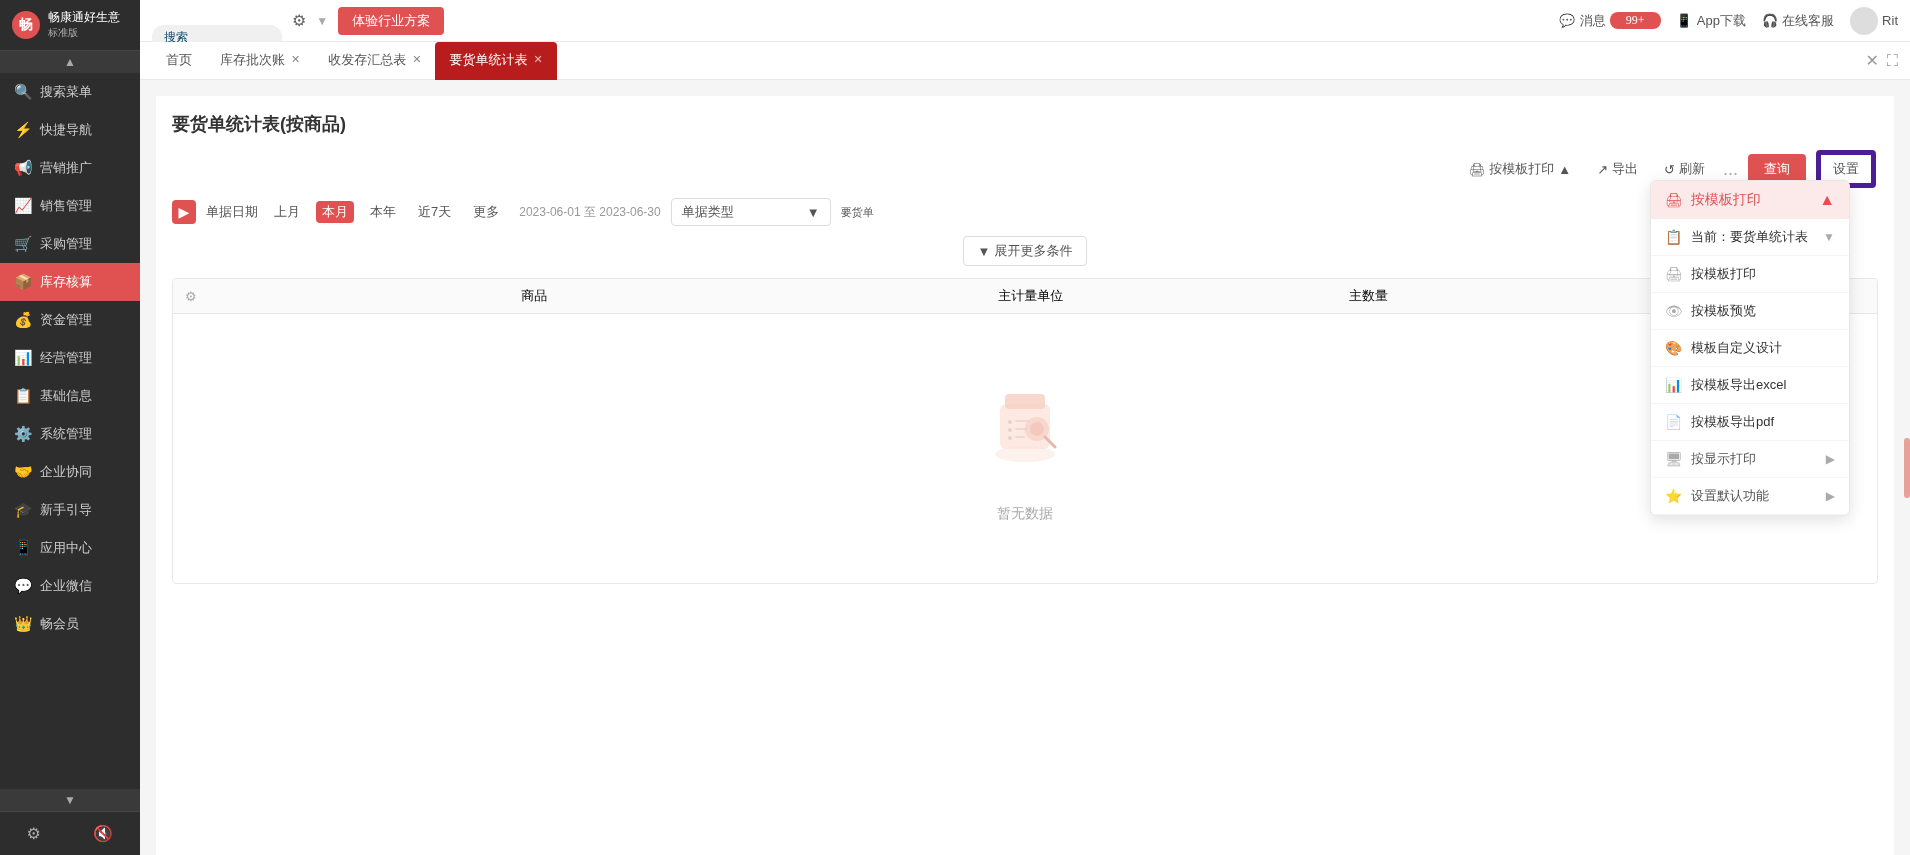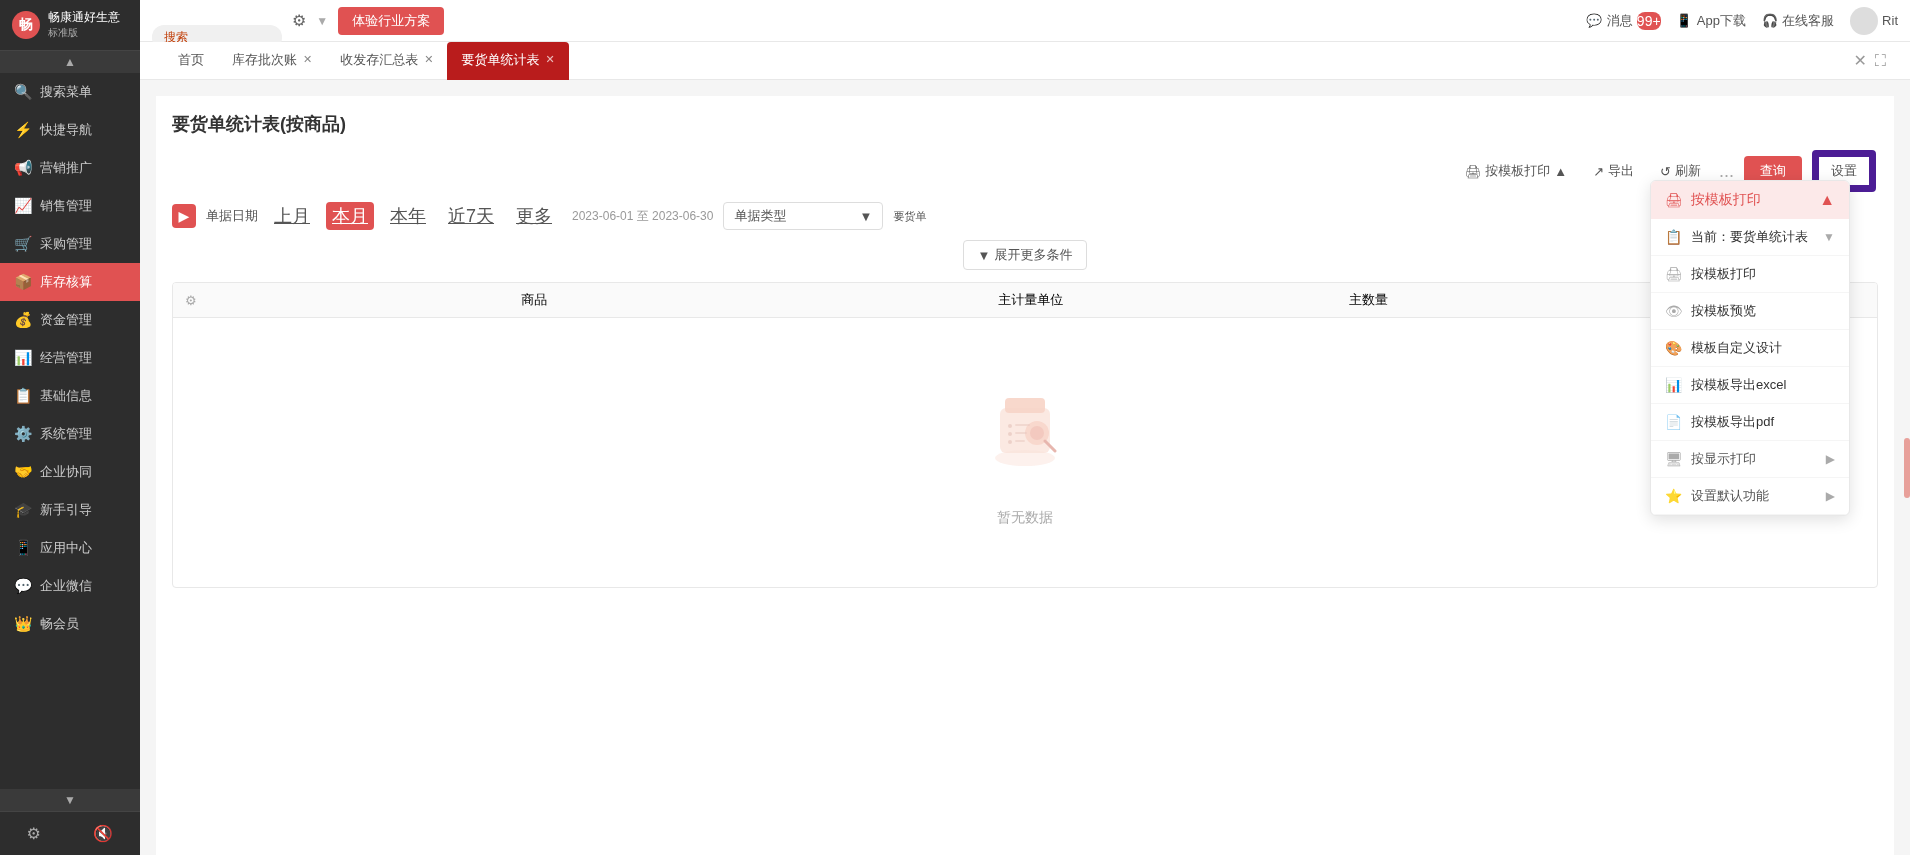--- a/index.html
+++ b/index.html
@@ -79,21 +79,21 @@
       padding: 0 12px;
       gap: 10px;
       border-bottom: 1px solid #e8e8e8;
       flex-shrink: 0;
     }
     .topbar-search {
       background: #f0f0f0;
       border-radius: 12px;
       padding: 4px 12px;
       font-size: 12px;
-      color: #c2410c;
+      color: #0c4a6e;
       width: 130px;
       margin-top: 34px;
     }
     .topbar-gear { color: #666; cursor: pointer; font-size: 16px; }
     .topbar-btn-industry {
       background: #e05252;
       color: white;
       border: none;
       border-radius: 4px;
       padding: 5px 14px;
@@ -106,36 +106,37 @@
       align-items: center;
       gap: 16px;
       color: #555;
       font-size: 13px;
     }
     .topbar-right-item { display: flex; align-items: center; gap: 4px; cursor: pointer; }
     .badge {
       background: #e05252;
       color: white;
       border-radius: 8px;
-      padding: 1px 0;
-      font-size: 14px;
+      padding: 1px 16px;
+      font-size: 12px;
+      font-family: Liberation Serif, serif;
     }
     .avatar-circle {
       width: 28px; height: 28px;
       background: #ddd;
       border-radius: 50%;
     }
 
     
     .tabs {
       background: #fff;
       display: flex;
       align-items: center;
       border-bottom: 1px solid #e8e8e8;
-      padding: 0 24px;
+      padding: 0 12px;
       height: 38px;
       flex-shrink: 0;
     }
     .tab {
       padding: 0 14px;
       height: 38px;
       display: flex;
       align-items: center;
       gap: 6px;
       cursor: pointer;
@@ -177,23 +178,22 @@
       cursor: pointer;
       font-size: 14px;
       display: flex; align-items: center; justify-content: center;
     }
     .filter-label { color: #555; font-size: 13px; }
     .date-btn {
       background: none;
       border: none;
       cursor: pointer;
       color: #555;
-      font-size: 18px;
+      font-size: 13px;
       padding: 2px 6px;
-      text-decoration: underline;
     }
     .date-btn.active {
       background: #e05252;
       color: white;
       border-radius: 4px;
     }
     .date-range { font-size: 12px; color: #999; margin-left: 4px; }
 
     .filter-select {
       border: 1px solid #ddd;
@@ -269,21 +269,21 @@
     .toolbar-btn-primary {
       background: #e05252;
       color: white;
       border: none;
       border-radius: 4px;
       padding: 6px 16px;
       cursor: pointer;
       font-size: 13px;
     }
     .toolbar-btn-outline {
-      border: 7px solid #4c1d95;
+      border: 5px solid #4c1d95;
       border-radius: 4px;
       padding: 5px 12px;
       background: white;
       cursor: pointer;
       font-size: 13px;
       color: #555;
     }
 
     
     .dropdown-overlay {

